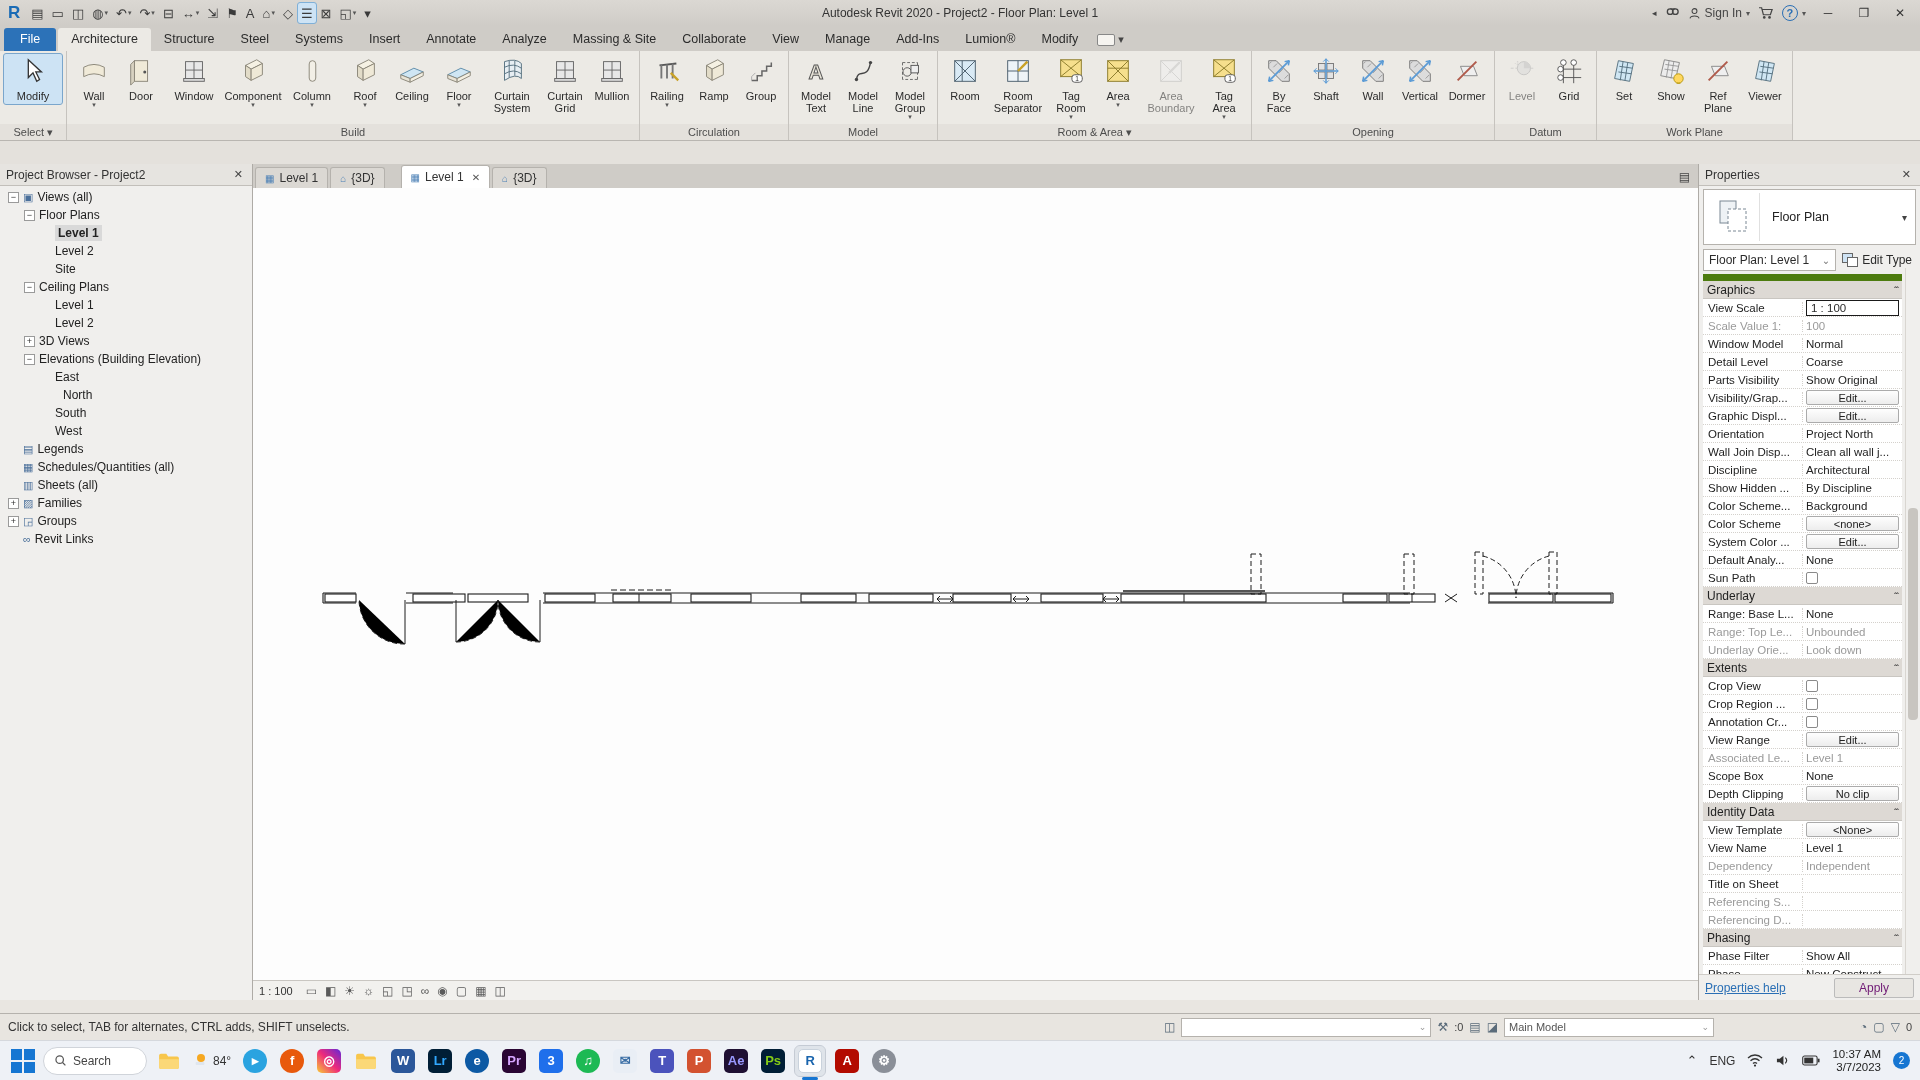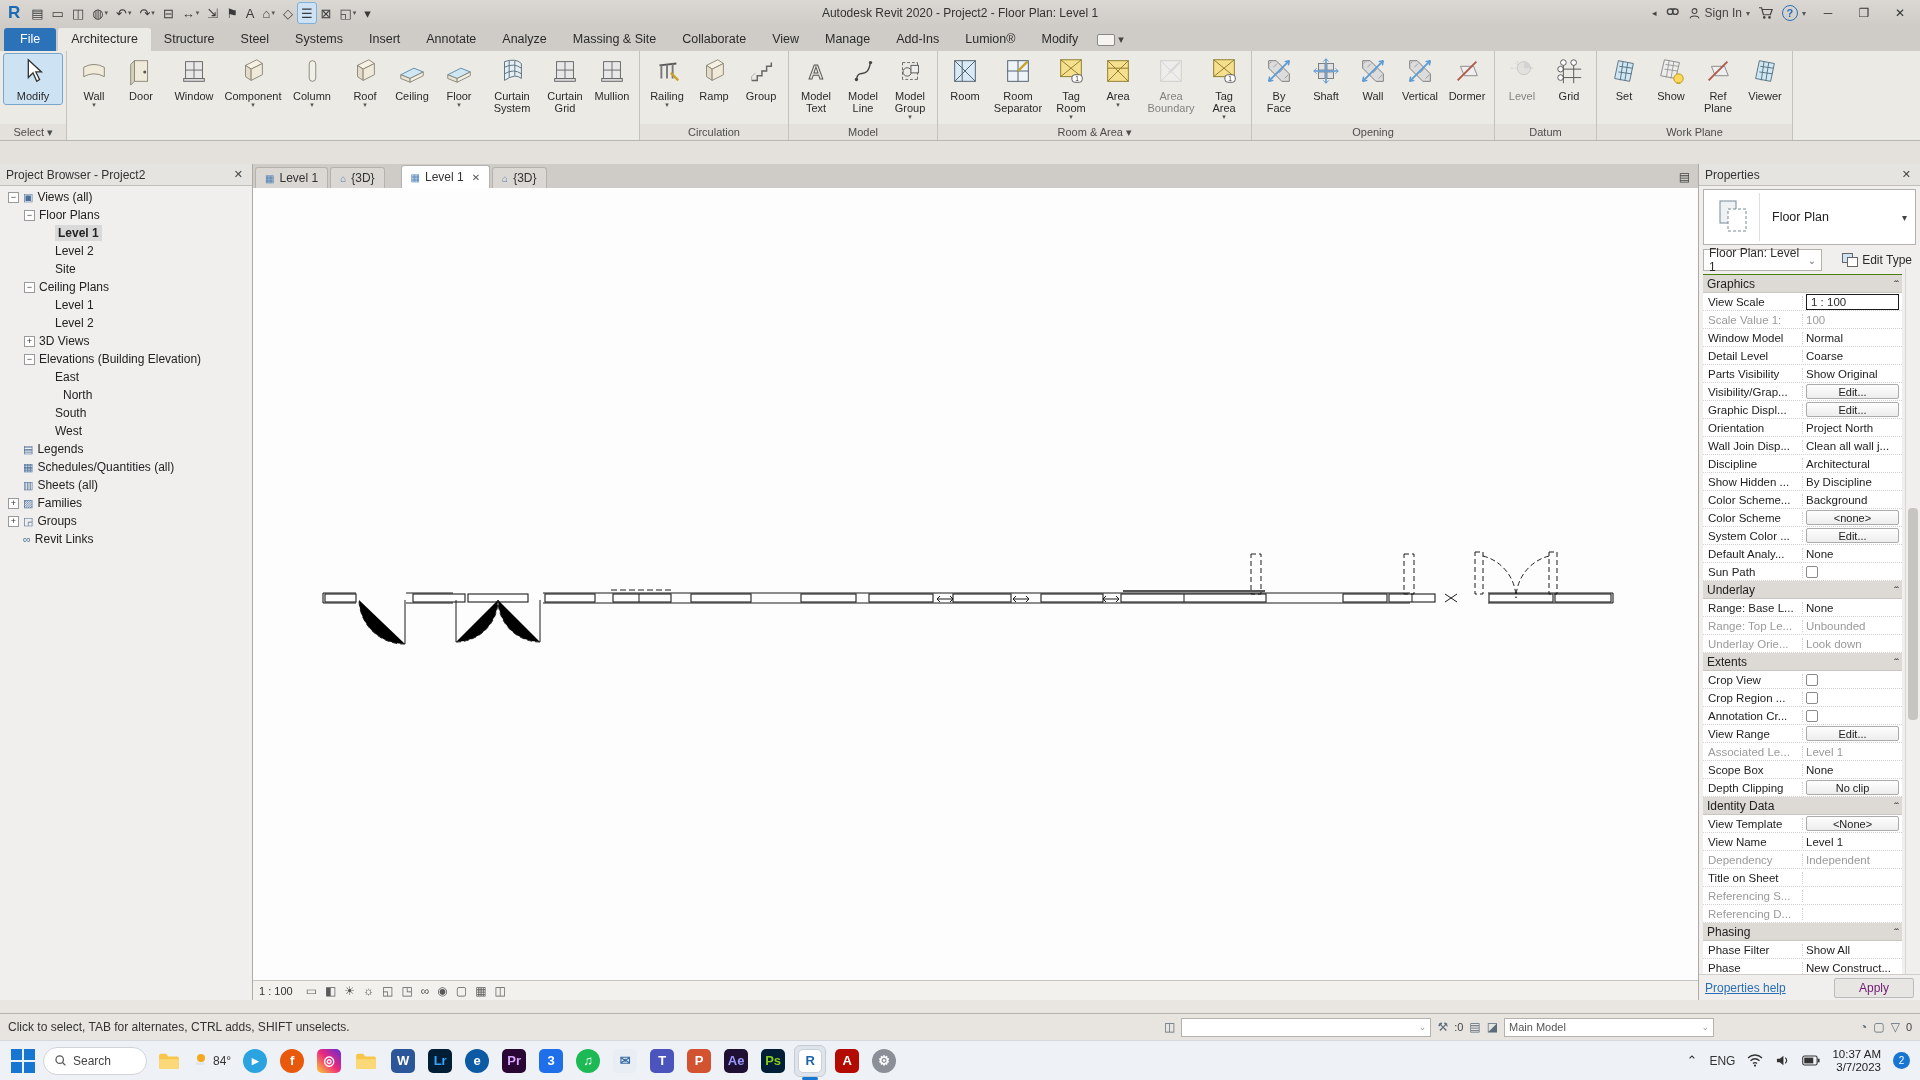--- a/index.html
+++ b/index.html
@@ -88,30 +88,30 @@
     padding:0 6px; gap:7px; }
   #vcb .scale { font-size:11px; color:#333; margin-right:6px;}
   .vcbico { font-size:12px; color:#5a5a5a; line-height:1; cursor:default;}
 
   
   #props { width:222px; background:#f0efed; border-left:1px solid #aeaba6; display:flex; flex-direction:column; position:relative;}
   #typesel { margin:3px 4px 0; background:#fff; border:1px solid #b5b2ad; height:56px; display:flex; align-items:center; }
   #typesel .big { width:52px; height:48px; margin:0 4px; display:flex; align-items:center; justify-content:center; border-right:1px solid #e0e0e0;}
   #typesel .cat { flex:1; font-size:12.5px; color:#222; padding-left:8px;}
   #typesel .dd { padding:0 8px; color:#444; font-size:10px;}
-  #typerow { display:flex; align-items:center; margin:4px 4px 3px; gap:16px; }
+  #typerow { display:flex; align-items:center; margin:4px 4px 3px; gap:2px; }
   #typecombo { flex:1; background:#fff; border:1px solid #b5b2ad; height:22px; display:flex; align-items:center;
     padding:0 5px; font-size:12px; }
   #typecombo .dd { margin-left:auto; color:#777; font-size:10px;}
   #edittype { display:flex; align-items:center; gap:4px; font-size:12px; padding:2px 4px; border-radius:2px;}
   .etico { width:16px; height:14px; position:relative; }
   .etico::before, .etico::after { content:""; position:absolute; border:1px solid #666; background:#cfe3f4;}
   .etico::before { width:9px; height:8px; left:0; top:0;}
   .etico::after  { width:9px; height:8px; right:0; bottom:0; background:#fff;}
-  #prows { flex:1; overflow:hidden; margin:0 18px 0 4px; border-top:1px solid #4d7c0f; position:relative; background:#22c55e;}
+  #prows { flex:1; overflow:hidden; margin:0 18px 0 4px; border-top:7px solid #4d7c0f; position:relative; background:#22c55e;}
   .psec { height:18px; background:#ddd9d4; display:flex; align-items:center; padding:0 4px; font-size:12px;
     color:#222; border-bottom:1px solid #c9c6c1;}
   .psec .chev { margin-left:auto; font-size:9px; color:#333; letter-spacing:-1px;}
   .prow2 { height:18px; display:flex; align-items:center; border-bottom:1px dotted #d4d1cc; background:#fff;}
   .plab { width:100px; padding-left:5px; font-size:11.5px; color:#222; white-space:nowrap; overflow:hidden;
     border-right:1px dotted #d4d1cc; }
   .pvalwrap { flex:1; display:flex; align-items:center; padding:0 3px; height:100%;}
   .pval { font-size:11.5px; color:#222; white-space:nowrap; overflow:hidden;}
   .dis { color:#9a9a9a !important; }
   .pbtnval { flex:1; height:15px; background:linear-gradient(#fefefe,#ededed); border:1px solid #ababab;
@@ -473,20 +473,21 @@
         </div>
         <div class="rbtn">
           <span><svg class="bicon">
               <use href="#sym-wingrid"></use>
             </svg></span>
           <div class="blbl">
             <div>Mullion</div>
           </div>
         </div>
       </div>
+      <div class="plbl">Build</div>
     </div>
     <div class="rpanel">
       <div class="prow">
         <div class="rbtn">
           <span><svg class="bicon">
               <use href="#sym-railing"></use>
             </svg></span>
           <div class="blbl">
             <div>Railing</div>
           </div>

